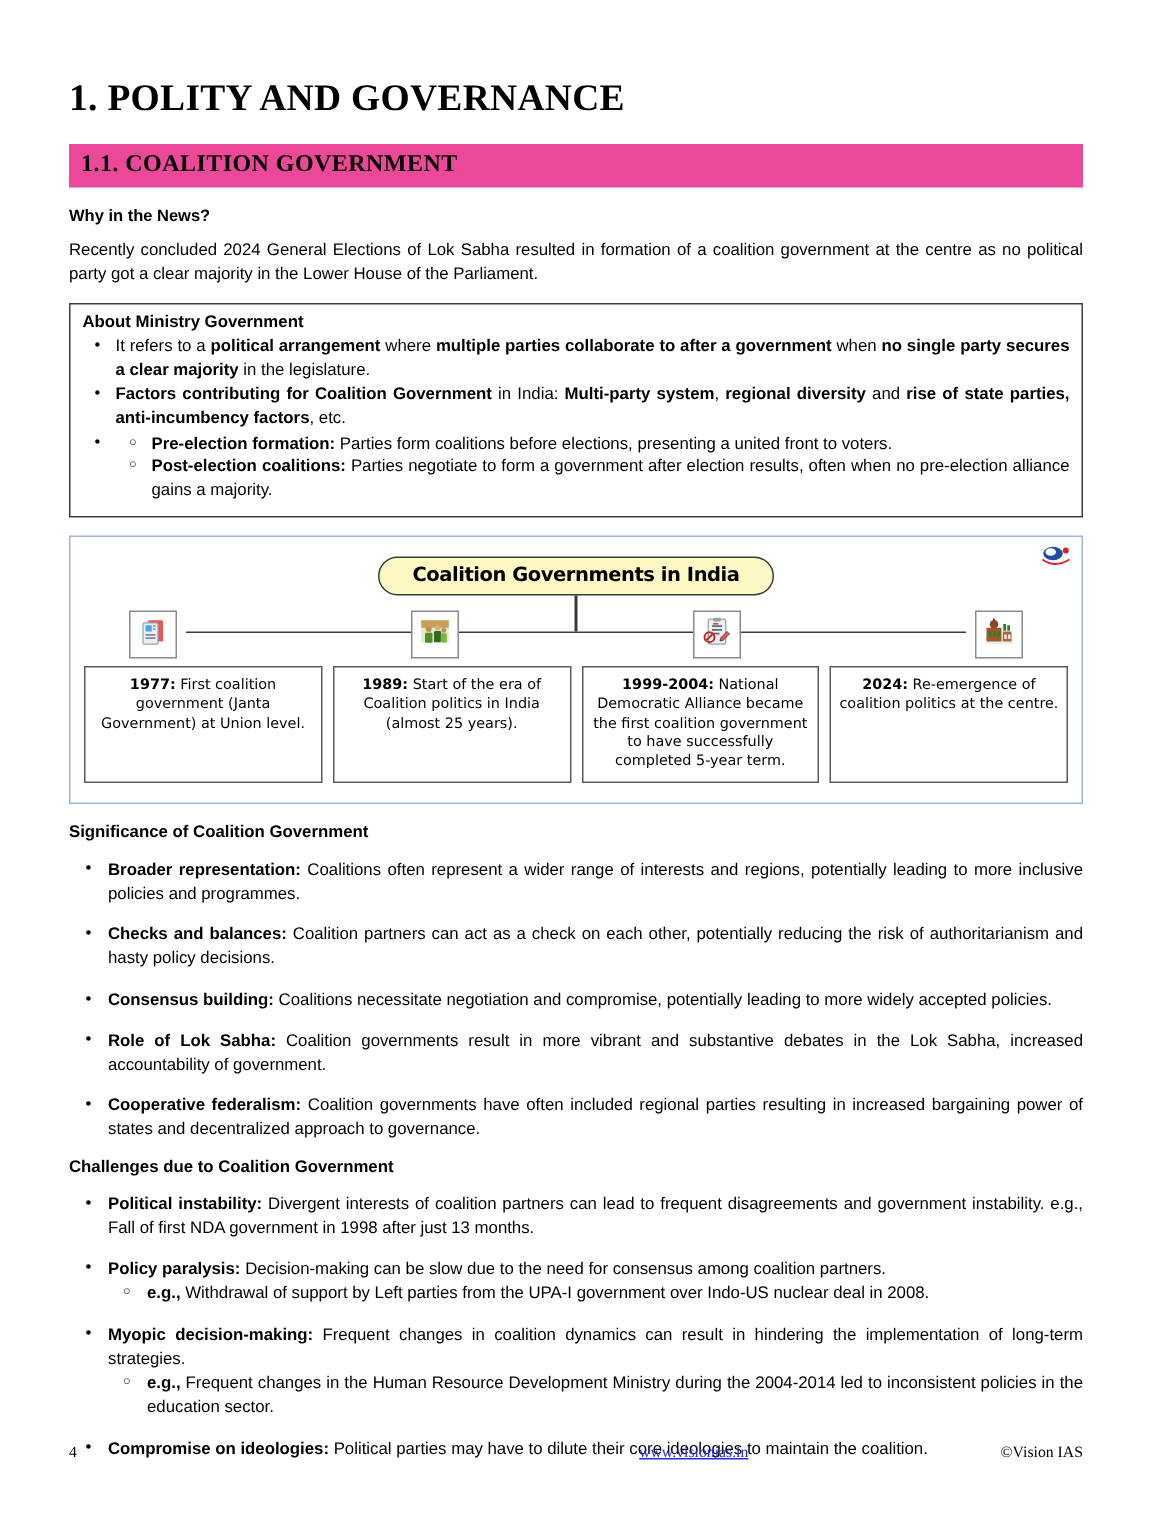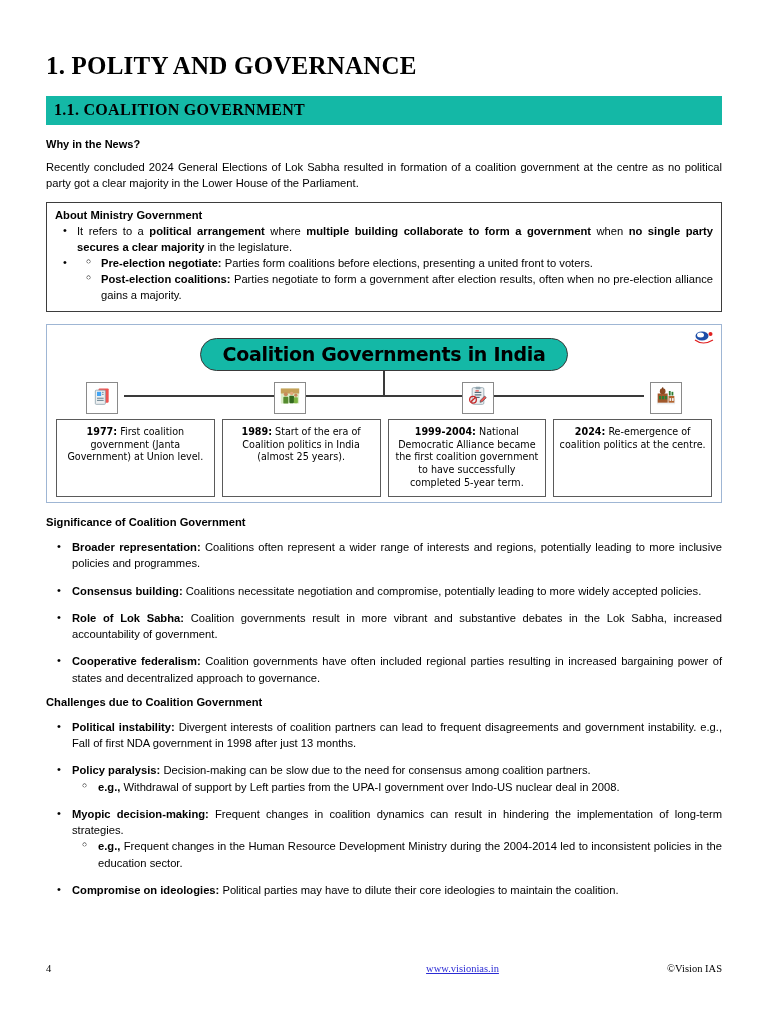--- a/index.html
+++ b/index.html
@@ -26,21 +26,21 @@
   
   .chapter-title {
     font-family: "Liberation Serif", serif;
     font-size: 25px;
     font-weight: bold;
     letter-spacing: 0.2px;
     margin: 0 0 16px 0;
     line-height: 1.1;
   }
   .section-bar {
-    background: #14b8a6;
+    background: #ec4899;
     padding: 5px 8px 6px 8px;
     margin: 0 0 13px 0;
   }
   .section-bar-title {
     font-family: "Liberation Serif", serif;
     font-size: 16px;
     font-weight: bold;
     letter-spacing: 0.3px;
     line-height: 1.15;
   }
@@ -127,25 +127,25 @@
   }
   .ig-title-wrap {
     display: flex;
     justify-content: center;
     margin-top: 6px;
   }
   .ig-title {
     border: 1.6px solid #3a3a3a;
     border-radius: 17px;
     padding: 4px 22px 5px 22px;
-    font-size: 19px;
+    font-size: 13px;
     font-weight: bold;
     font-family: "DejaVu Sans", sans-serif;
     letter-spacing: -0.3px;
-    background: #14b8a6;
+    background: #fef9c3;
     white-space: nowrap;
   }
   .ig-stem {
     width: 1.6px;
     height: 24px;
     background: #3a3a3a;
     margin: 0 auto;
   }
   .ig-rail {
     position: relative;
@@ -265,23 +265,24 @@
   <div class="section-bar">
     <div class="section-bar-title">1.1. COALITION GOVERNMENT</div>
   </div>
 
   <div class="sub-heading">Why in the News?</div>
   <p class="body-para">Recently concluded 2024 General Elections of Lok Sabha resulted in formation of a coalition government at the centre as no political party got a clear majority in the Lower House of the Parliament.</p>
 
   <div class="info-box">
     <div class="info-box-title">About Ministry Government</div>
     <ul class="lv1" id="about-list">
-        <li><span>It refers to a <b>political arrangement</b> where <b>multiple building collaborate to form a government</b> when <b>no single party secures a clear majority</b> in the legislature.</span></li>
+        <li><span>It refers to a <b>political arrangement</b> where <b>multiple parties collaborate to after a government</b> when <b>no single party secures a clear majority</b> in the legislature.</span></li>
+        <li><span><b>Factors contributing for Coalition Government</b> in India: <b>Multi-party system</b>, <b>regional diversity</b> and <b>rise of state parties, anti-incumbency factors</b>, etc.</span></li>
         <li><ul class="lv2">
-            <li><b>Pre-election negotiate:</b> Parties form coalitions before elections, presenting a united front to voters.</li>
+            <li><b>Pre-election formation:</b> Parties form coalitions before elections, presenting a united front to voters.</li>
             <li><b>Post-election coalitions:</b> Parties negotiate to form a government after election results, often when no pre-election alliance gains a majority.</li>
           </ul></li>
       </ul>
   </div>
 
   <div class="infographic">
 
     <span class="ig-logo">
       <svg viewBox="0 0 40 32" width="20" height="16" aria-hidden="true">
         <ellipse cx="16" cy="12" rx="13" ry="9" fill="#1d4ea8"></ellipse>
@@ -357,20 +358,21 @@
         <div class="ig-card"><b>1977:</b><span> First coalition government (Janta Government) at Union level.</span></div>
         <div class="ig-card"><b>1989:</b><span> Start of the era of Coalition politics in India (almost 25 years).</span></div>
         <div class="ig-card"><b>1999-2004:</b><span> National Democratic Alliance became the first coalition government to have successfully completed 5-year term.</span></div>
         <div class="ig-card"><b>2024:</b><span> Re-emergence of coalition politics at the centre.</span></div>
       </div>
   </div>
 
   <div class="plain-heading">Significance of Coalition Government</div>
   <ul class="doc" id="sig-list">
       <li><span><b>Broader representation:</b> Coalitions often represent a wider range of interests and regions, potentially leading to more inclusive policies and programmes.</span></li>
+      <li><span><b>Checks and balances:</b> Coalition partners can act as a check on each other, potentially reducing the risk of authoritarianism and hasty policy decisions.</span></li>
       <li><span><b>Consensus building:</b> Coalitions necessitate negotiation and compromise, potentially leading to more widely accepted policies.</span></li>
       <li><span><b>Role of Lok Sabha:</b> Coalition governments result in more vibrant and substantive debates in the Lok Sabha, increased accountability of government.</span></li>
       <li><span><b>Cooperative federalism:</b> Coalition governments have often included regional parties resulting in increased bargaining power of states and decentralized approach to governance.</span></li>
     </ul>
 
   <div class="plain-heading">Challenges due to Coalition Government</div>
   <ul class="doc" id="chal-list">
       <li><span><b>Political instability:</b> Divergent interests of coalition partners can lead to frequent disagreements and government instability. e.g., Fall of first NDA government in 1998 after just 13 months.</span></li>
       <li><span><b>Policy paralysis:</b> Decision-making can be slow due to the need for consensus among coalition partners.</span><ul class="sub">
           <li><b>e.g.,</b> Withdrawal of support by Left parties from the UPA-I government over Indo-US nuclear deal in 2008.</li>

